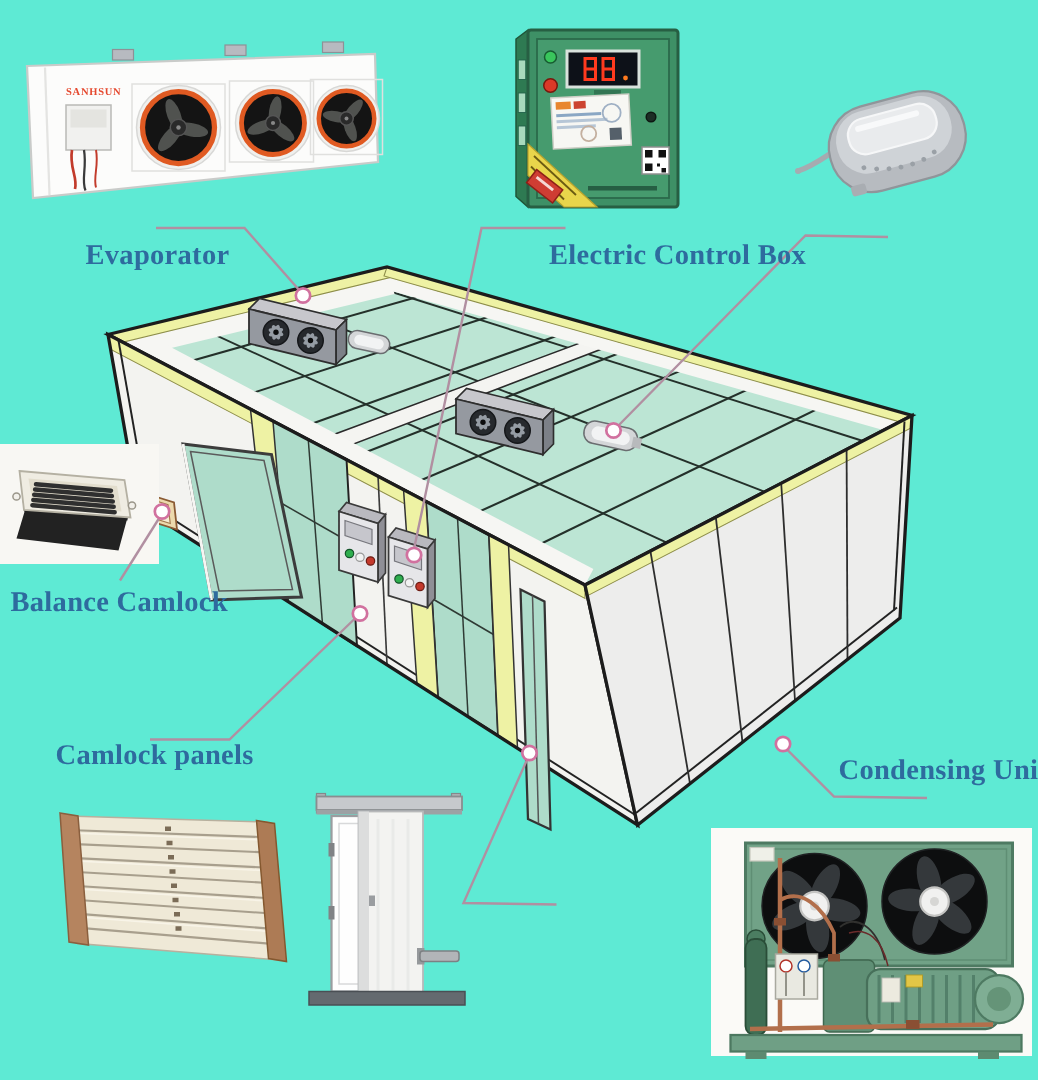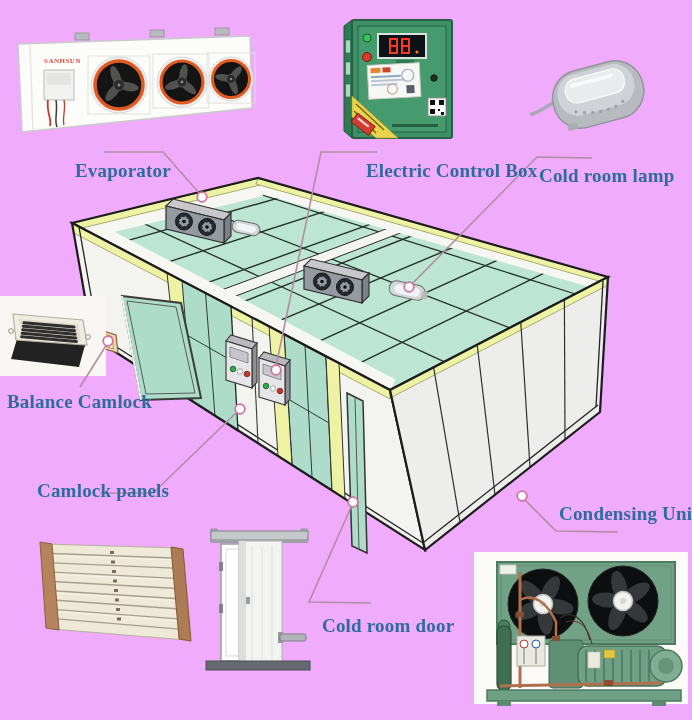--- a/index.html
+++ b/index.html
@@ -1,16 +1,16 @@
 <!DOCTYPE html>
 <html><head>
 <meta charset="utf-8">
 <style>
   html,body{margin:0;padding:0;background:#ffffff;}
-  .stage{position:relative;width:692px;height:720px;background:#f0abfc;overflow:hidden;
+  .stage{position:relative;width:692px;height:720px;background:#5eead4;overflow:hidden;
          font-family:"Liberation Serif",serif;}
   .stage svg{position:absolute;left:0;top:0;}
   .callout{position:absolute;color:#2e6b9e;font-size:19px;font-weight:600;
            letter-spacing:.2px;white-space:nowrap;line-height:1.1;}
 </style>
 </head>
 <body>
 
 <div class="stage">
 
@@ -502,21 +502,19 @@
     <circle cx="202" cy="197" r="4.8"></circle>
     <circle cx="276" cy="370" r="4.8"></circle>
     <circle cx="409" cy="287" r="4.8"></circle>
     <circle cx="108" cy="341" r="4.8"></circle>
     <circle cx="240" cy="409" r="4.8"></circle>
     <circle cx="353" cy="502" r="4.8"></circle>
     <circle cx="522" cy="496" r="4.8"></circle>
   </g>
 </svg>
 
-<div class="callout" style="left:75px;top:161px">Evaporator</div>
+<div class="callout" style="left:57px;top:161px">Evaporator</div>
 <div class="callout" style="left:366px;top:161px">Electric Control Box</div>
-<div class="callout" style="left:539px;top:166px">Cold room lamp</div>
 <div class="callout" style="left:7px;top:392px">Balance Camlock</div>
-<div class="callout" style="left:37px;top:481px">Camlock panels</div>
-<div class="callout" style="left:322px;top:616px">Cold room door</div>
+<div class="callout" style="left:37px;top:494px">Camlock panels</div>
 <div class="callout" style="left:559px;top:504px">Condensing Unit</div>
 
 </div>
 
 </body></html>

